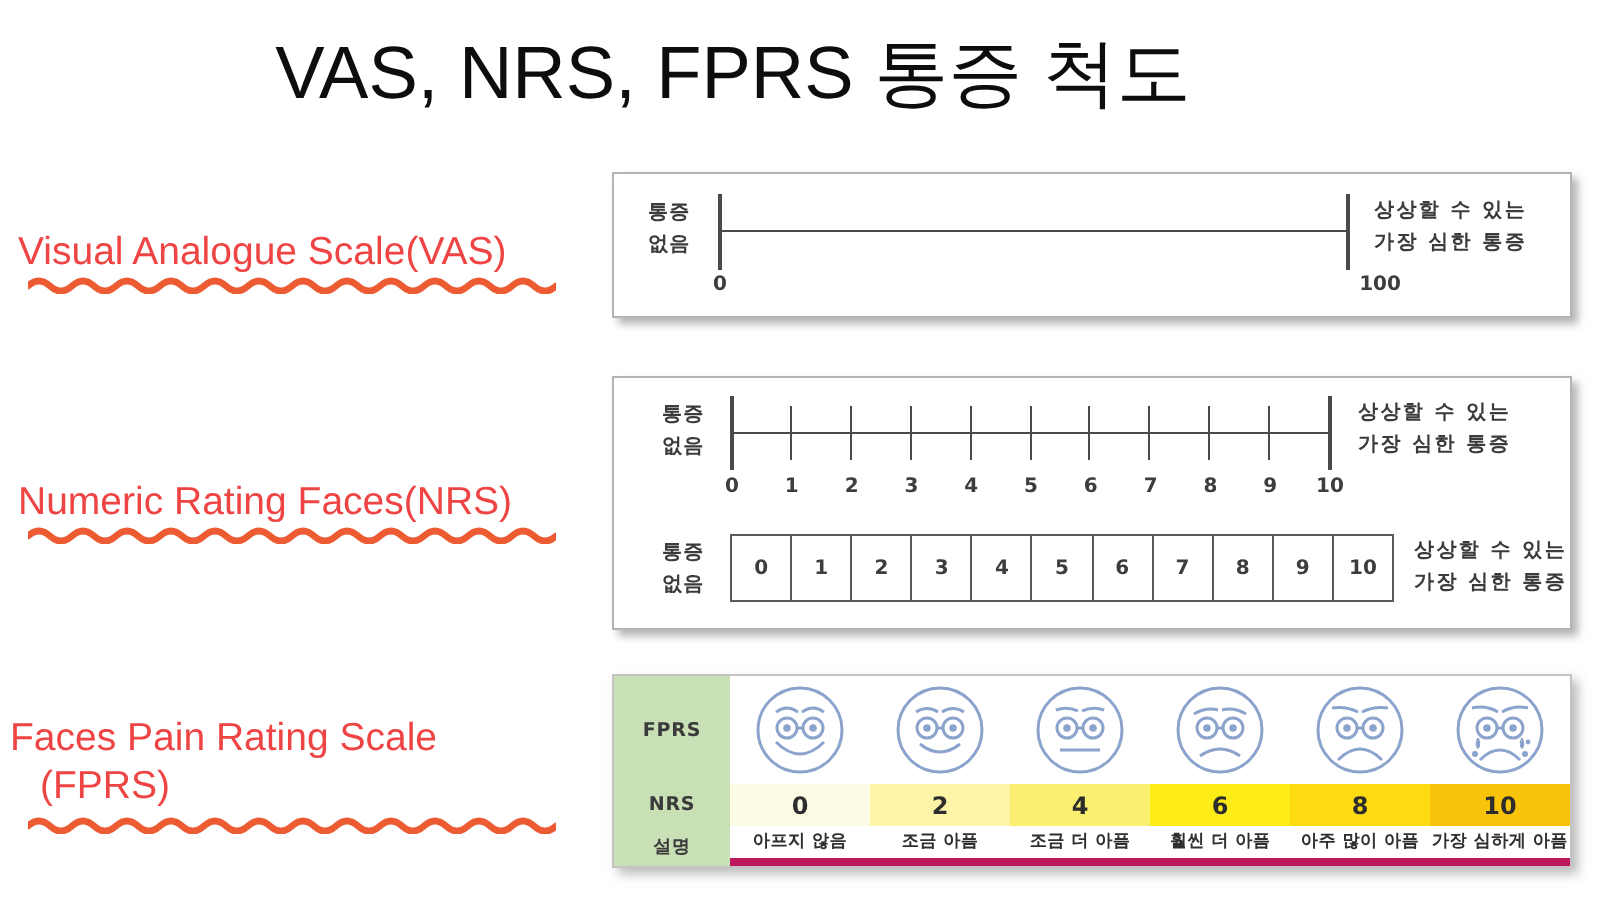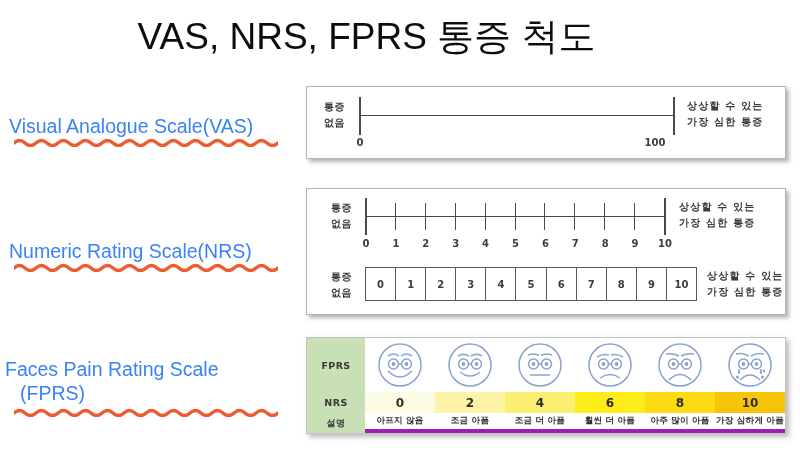--- a/index.html
+++ b/index.html
@@ -27,21 +27,21 @@
     font-weight: 400;
     color: #0d0d0d;
     letter-spacing: 0px;
     white-space: nowrap;
   }
 
   
   .left-label {
     position: absolute;
     font-size: 19.5px;
-    color: #3b82f6;
+    color: #ef4444;
     line-height: 1.18;
     font-weight: 400;
   }
   .wavy {
     position: absolute;
     height: 9px;
     overflow: hidden;
   }
   .wavy svg { display: block; }
 
@@ -106,21 +106,21 @@
     font-family: "DejaVu Sans", "Liberation Sans", sans-serif;
     font-size: 10px;
     font-weight: 700;
     color: #3d3d3d;
   }
   .boxcell:last-child { border-right: none; }
 
   
   #fprs-panel {
     position: absolute;
-    background: #a21caf;
+    background: #be185d;
     border: 1px solid #c4c4c4;
     box-shadow: 3px 3px 5px rgba(120,120,120,0.5);
     box-sizing: border-box;
     display: flex;
     overflow: hidden;
   }
   #fprs-sidecol {
     width: 58px;
     flex: 0 0 58px;
     background: #c9dfb5;
@@ -179,21 +179,21 @@
 
   <div id="title">VAS, NRS, FPRS 통증 척도</div>
 
   <div class="left-label" style="left:9px; top:115px;">Visual Analogue Scale(VAS)</div>
   <div class="wavy" style="left:14px; top:138px; width:264px;">
     <svg width="264" height="9" viewBox="0 0 264 9">
       <path d="M0 5 Q5.5 0 11 5 T22 5 T33 5 T44 5 T55 5 T66 5 T77 5 T88 5 T99 5 T110 5 T121 5 T132 5 T143 5 T154 5 T165 5 T176 5 T187 5 T198 5 T209 5 T220 5 T231 5 T242 5 T253 5 T264 5" fill="none" stroke="#ed5b33" stroke-width="3.4" stroke-linecap="round"></path>
     </svg>
   </div>
 
-  <div class="left-label" style="left:9px; top:240px;">Numeric Rating Scale(NRS)</div>
+  <div class="left-label" style="left:9px; top:240px;">Numeric Rating Faces(NRS)</div>
   <div class="wavy" style="left:14px; top:263px; width:264px;">
     <svg width="264" height="9" viewBox="0 0 264 9">
       <path d="M0 5 Q5.5 0 11 5 T22 5 T33 5 T44 5 T55 5 T66 5 T77 5 T88 5 T99 5 T110 5 T121 5 T132 5 T143 5 T154 5 T165 5 T176 5 T187 5 T198 5 T209 5 T220 5 T231 5 T242 5 T253 5 T264 5" fill="none" stroke="#ed5b33" stroke-width="3.4" stroke-linecap="round"></path>
     </svg>
   </div>
 
   <div class="left-label" style="left:5px; top:358px;">Faces Pain Rating Scale</div>
   <div class="left-label" style="left:9px; top:382px;margin-left:11px;">(FPRS)</div>
   <div class="wavy" style="left:14px; top:408px; width:264px;">
     <svg width="264" height="9" viewBox="0 0 264 9">
@@ -204,21 +204,21 @@
   <div class="panel" id="vas-panel" style="left:306px; top:86px; width:480px; height:73px;">
 
     <div class="kr-side" style="left:17px; top:13px;">통증</div>
     <div class="kr-side" style="left:17px; top:29px;">없음</div>
 
     <div class="endcap" style="left:52px; top:10px; height:38px;"></div>
     <div class="axisline" style="left:52px; top:28px; width:315px; height:1.4px;"></div>
     <div class="endcap" style="left:366px; top:10px; height:38px;"></div>
 
     <div class="numlabel" style="left:53px; top:50px;">0</div>
-    <div class="numlabel" style="left:348px; top:50px;">100</div>
+    <div class="numlabel" style="left:383px; top:50px;">100</div>
 
     <div class="kr-side right" style="left:380px; top:12px;">상상할 수 있는</div>
     <div class="kr-side right" style="left:380px; top:28px;">가장 심한 통증</div>
   </div>
 
   <div class="panel" id="nrs-panel" style="left:306px; top:188px; width:480px; height:127px;">
 
     <div class="kr-side" style="left:24px; top:12px;">통증</div>
     <div class="kr-side" style="left:24px; top:28px;">없음</div>
 

